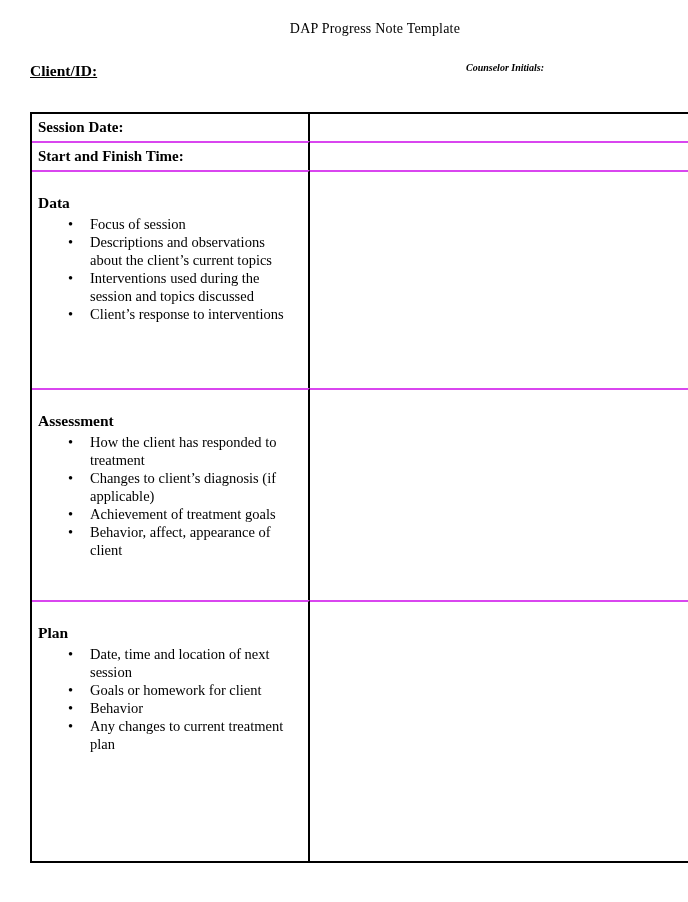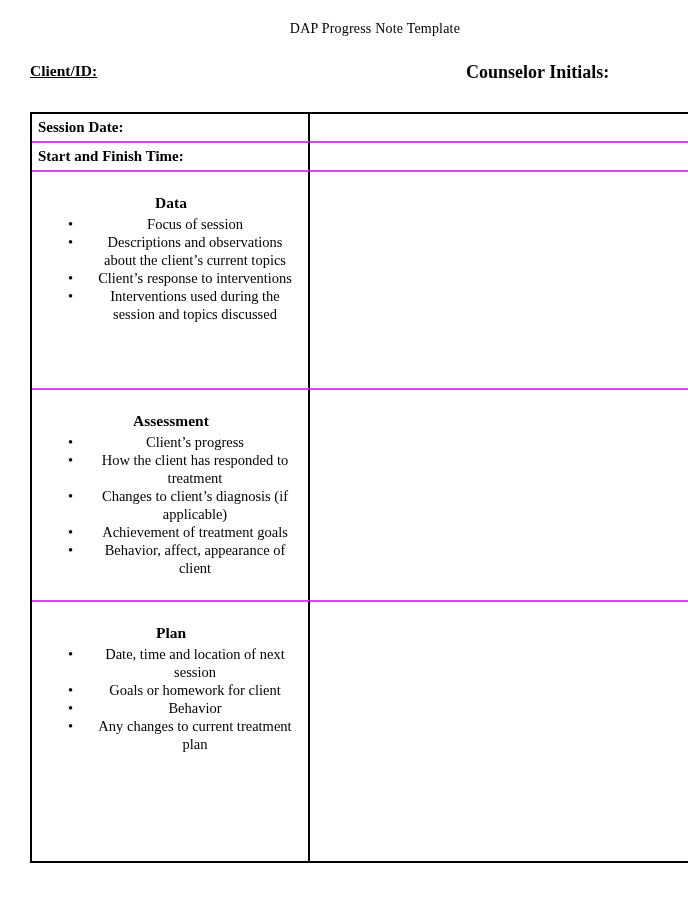--- a/index.html
+++ b/index.html
@@ -31,22 +31,23 @@
     top: 62px;
     left: 30px;
     font-size: 15.5px;
     font-weight: bold;
     text-decoration: underline;
   }
   .counselor-label {
     position: absolute;
     top: 62px;
     left: 466px;
-    font-size: 18px;
+    font-size: 10px;
     font-weight: bold;
+    font-style: italic;
   }
   .form-table {
     position: absolute;
     left: 30px;
     top: 112px;
     width: 684px;
     height: 751px;
     border: 2px solid #000000;
     display: grid;
     grid-template-columns: 278px 1fr;
@@ -63,21 +64,20 @@
     border-top: 2px solid #d946ef;
   }
   .label-cell {
     font-size: 15px;
     font-weight: bold;
     padding: 4px 6px 0 6px;
     line-height: 19px;
   }
   .section-cell {
     padding: 21px 4px 0 6px;
-    text-align: center;
   }
   .section-heading {
     font-size: 15.5px;
     font-weight: bold;
     line-height: 19px;
   }
   ul.bullets {
     list-style: none;
     margin: 3px 0 0 0;
     padding: 0 4px 0 30px;
@@ -118,30 +118,29 @@
     <div class="cell col-divider row-top label-cell">
       <span>Start and Finish Time:</span>
     </div>
     <div class="cell row-top"></div>
 
     <div class="cell col-divider row-top section-cell">
       <div class="section-heading">Data</div>
       <ul class="bullets">
         <li>Focus of session</li>
         <li>Descriptions and observations about the client’s current topics</li>
+        <li>Interventions used during the session and topics discussed</li>
         <li>Client’s response to interventions</li>
-        <li>Interventions used during the session and topics discussed</li>
       </ul>
     </div>
     <div class="cell row-top"></div>
 
     <div class="cell col-divider row-top section-cell">
       <div class="section-heading">Assessment</div>
       <ul class="bullets">
-        <li>Client’s progress</li>
         <li>How the client has responded to treatment</li>
         <li>Changes to client’s diagnosis (if applicable)</li>
         <li>Achievement of treatment goals</li>
         <li>Behavior, affect, appearance of client</li>
       </ul>
     </div>
     <div class="cell row-top"></div>
 
     <div class="cell col-divider row-top section-cell">
       <div class="section-heading">Plan</div>

